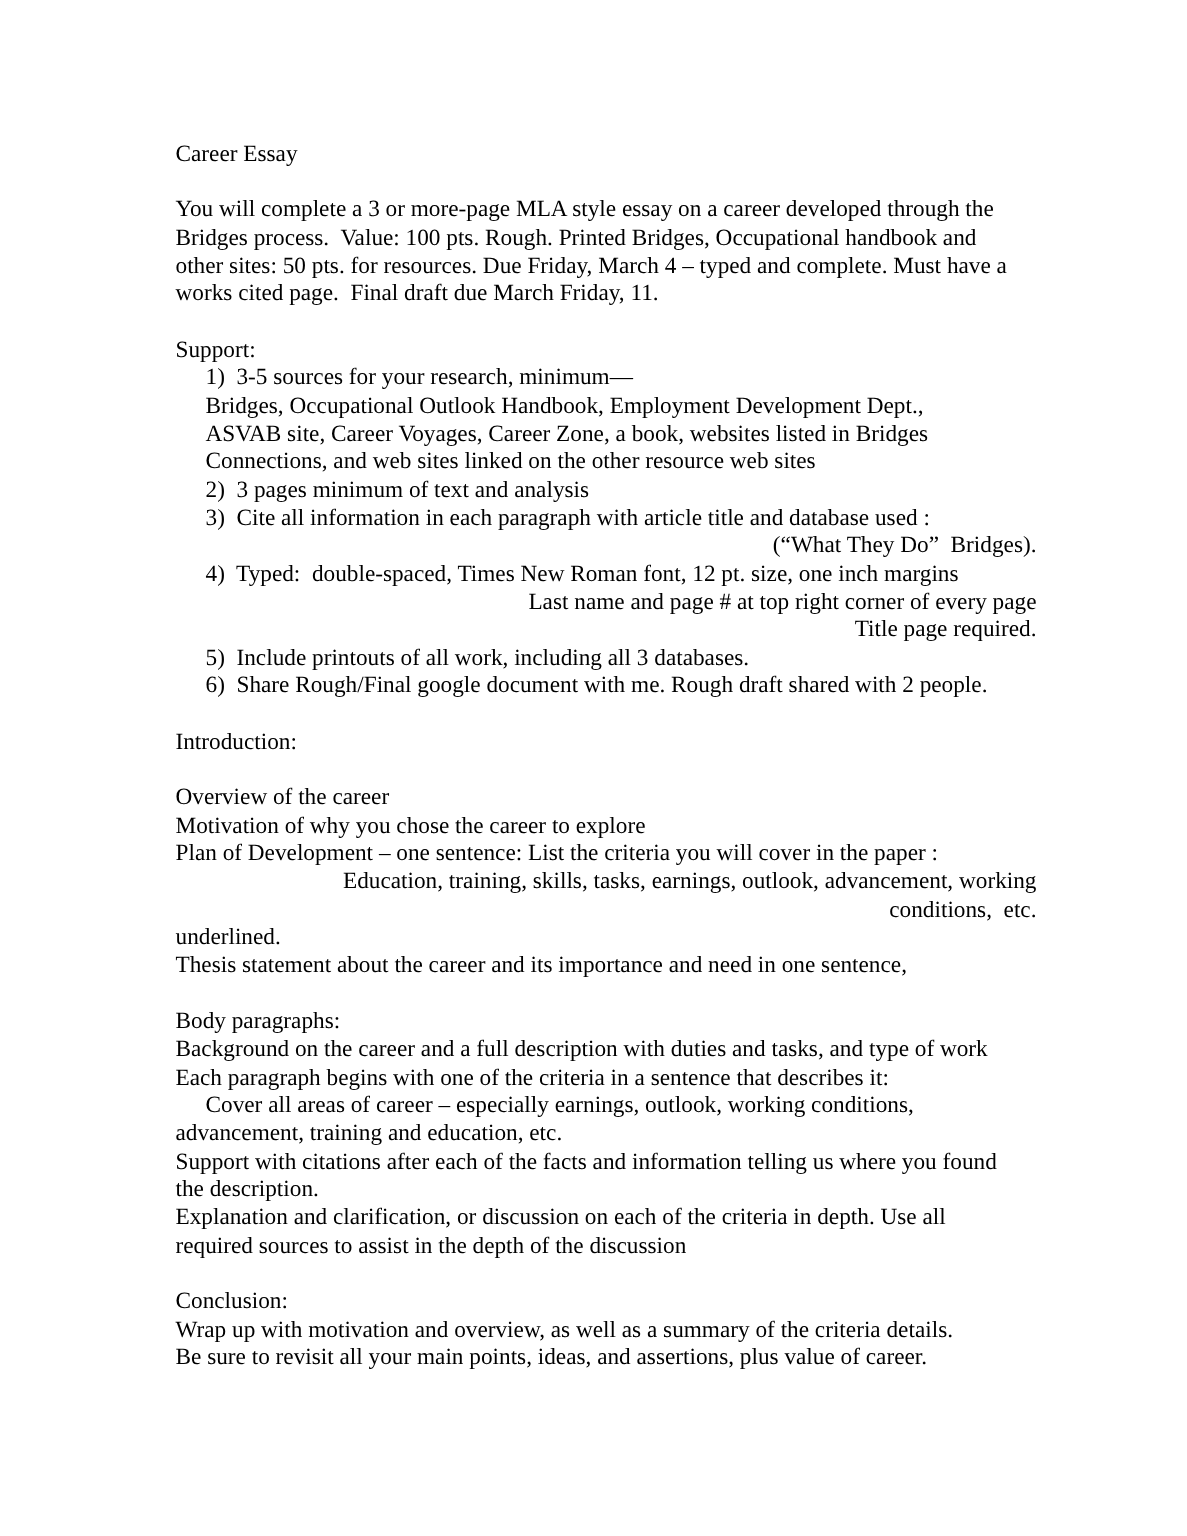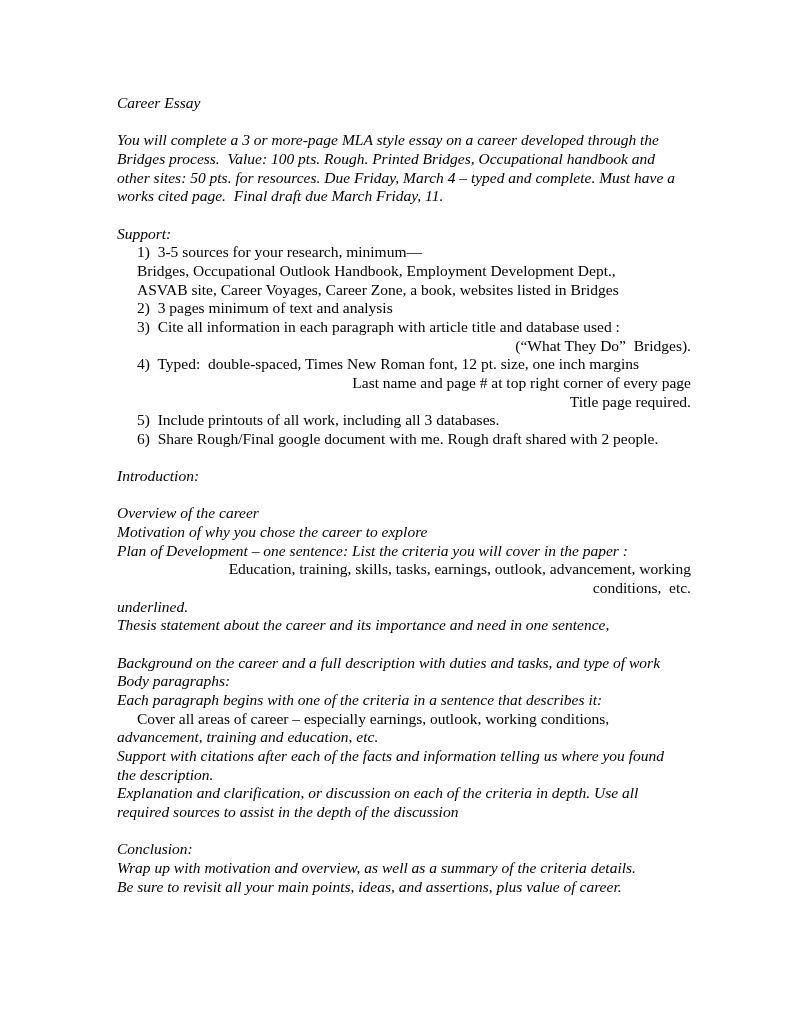--- a/index.html
+++ b/index.html
@@ -17,61 +17,62 @@
     font-family: "Liberation Serif", "DejaVu Serif", serif;
     font-size: 15.5px;
     line-height: 18.66px;
     color: #000000;
     overflow: hidden;
   }
   .line {
     white-space: pre;
     min-height: 18.66px;
   }
-  .ind0 { padding-left: 0; font-style: italic; }
+  .ind0 { padding-left: 0; }
   .ind1 { padding-left: 20px; }
   .ind2 { padding-left: 43px; text-align: right; }
 </style>
 </head>
 <body>
 
 <div class="page">
   <div>
       <div class="line ind0">Career Essay</div>
       <div class="line ind0">&nbsp;</div>
       <div class="line ind0">You will complete a 3 or more-page MLA style essay on a career developed through the</div>
       <div class="line ind0">Bridges process.  Value: 100 pts. Rough. Printed Bridges, Occupational handbook and</div>
       <div class="line ind0">other sites: 50 pts. for resources. Due Friday, March 4 – typed and complete. Must have a</div>
       <div class="line ind0">works cited page.  Final draft due March Friday, 11.</div>
       <div class="line ind0">&nbsp;</div>
       <div class="line ind0">Support:</div>
       <div class="line ind1">1)  3-5 sources for your research, minimum—</div>
       <div class="line ind1">Bridges, Occupational Outlook Handbook, Employment Development Dept.,</div>
       <div class="line ind1">ASVAB site, Career Voyages, Career Zone, a book, websites listed in Bridges</div>
+      <div class="line ind1">Connections, and web sites linked on the other resource web sites</div>
       <div class="line ind1">2)  3 pages minimum of text and analysis</div>
       <div class="line ind1">3)  Cite all information in each paragraph with article title and database used :</div>
       <div class="line ind2">(“What They Do”  Bridges).</div>
       <div class="line ind1">4)  Typed:  double-spaced, Times New Roman font, 12 pt. size, one inch margins</div>
       <div class="line ind2">Last name and page # at top right corner of every page</div>
       <div class="line ind2">Title page required.</div>
       <div class="line ind1">5)  Include printouts of all work, including all 3 databases.</div>
       <div class="line ind1">6)  Share Rough/Final google document with me. Rough draft shared with 2 people.</div>
       <div class="line ind0">&nbsp;</div>
       <div class="line ind0">Introduction:</div>
       <div class="line ind0">&nbsp;</div>
       <div class="line ind0">Overview of the career</div>
       <div class="line ind0">Motivation of why you chose the career to explore</div>
       <div class="line ind0">Plan of Development – one sentence: List the criteria you will cover in the paper :</div>
       <div class="line ind2">Education, training, skills, tasks, earnings, outlook, advancement, working</div>
       <div class="line ind2">conditions,  etc.</div>
       <div class="line ind0">underlined.</div>
       <div class="line ind0">Thesis statement about the career and its importance and need in one sentence,</div>
       <div class="line ind0">&nbsp;</div>
+      <div class="line ind0">Body paragraphs:</div>
       <div class="line ind0">Background on the career and a full description with duties and tasks, and type of work</div>
-      <div class="line ind0">Body paragraphs:</div>
       <div class="line ind0">Each paragraph begins with one of the criteria in a sentence that describes it:</div>
       <div class="line ind1">Cover all areas of career – especially earnings, outlook, working conditions,</div>
       <div class="line ind0">advancement, training and education, etc.</div>
       <div class="line ind0">Support with citations after each of the facts and information telling us where you found</div>
       <div class="line ind0">the description.</div>
       <div class="line ind0">Explanation and clarification, or discussion on each of the criteria in depth. Use all</div>
       <div class="line ind0">required sources to assist in the depth of the discussion</div>
       <div class="line ind0">&nbsp;</div>
       <div class="line ind0">Conclusion:</div>
       <div class="line ind0">Wrap up with motivation and overview, as well as a summary of the criteria details.</div>

